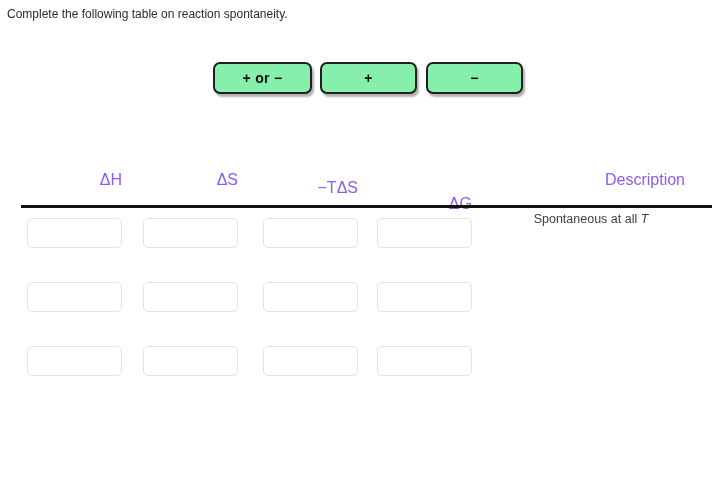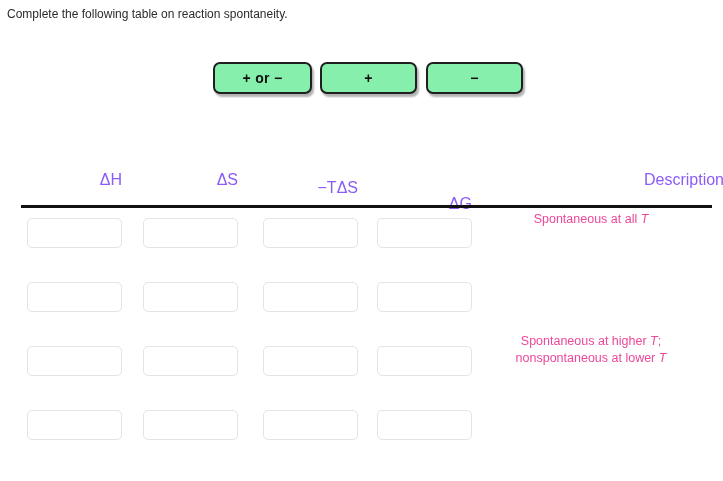--- a/index.html
+++ b/index.html
@@ -99,37 +99,37 @@
     border-radius: 5px;
     cursor: text;
   }
   .desc {
     position: absolute;
     top: 8px;
     width: 230px;
     text-align: center;
     font-size: 12.5px;
     line-height: 17px;
-    color: #ec4899;
+    color: #404040;
   }
   .desc.two-line { top: 2px; }
   .desc i { font-style: italic; }
 
   
   .c0 { left: 6px;   width: 95px; }
   .c1 { left: 122px; width: 95px; }
   .c2 { left: 242px; width: 95px; }
   .c3 { left: 356px; width: 95px; }
   .cdesc { left: 455px; }
 
   .h0 { left: 6px;   width: 95px; }
   .h1 { left: 122px; width: 95px; }
   .h2 { left: 242px; width: 95px; margin-top: 8px; }
   .h3 { left: 356px; width: 95px; margin-top: 24px; }
-  .hdesc { left: 473px; width: 230px; }
+  .hdesc { left: 434px; width: 230px; }
 </style>
 </head>
 <body>
 
 <div id="prompt">Complete the following table on reaction spontaneity.</div>
 
 <div id="token-bar">
   <div class="token t0">+ or −</div>
   <div class="token t1">+</div>
   <div class="token t2">−</div>
@@ -156,30 +156,20 @@
     </div>
   </div>
 
   <div class="data-row">
     <div class="cell-box c0"></div>
     <div class="cell-box c1"></div>
     <div class="cell-box c2"></div>
     <div class="cell-box c3"></div>
   </div>
 
-  <div class="data-row">
-    <div class="cell-box c0"></div>
-    <div class="cell-box c1"></div>
-    <div class="cell-box c2"></div>
-    <div class="cell-box c3"></div>
-    <div class="desc cdesc two-line">
-      <span>Spontaneous at higher <i>T</i>;</span><br>
-      <span>nonspontaneous at lower <i>T</i></span>
-    </div>
-  </div>
 
   <div class="data-row">
     <div class="cell-box c0"></div>
     <div class="cell-box c1"></div>
     <div class="cell-box c2"></div>
     <div class="cell-box c3"></div>
   </div>
 
 </div>
 

